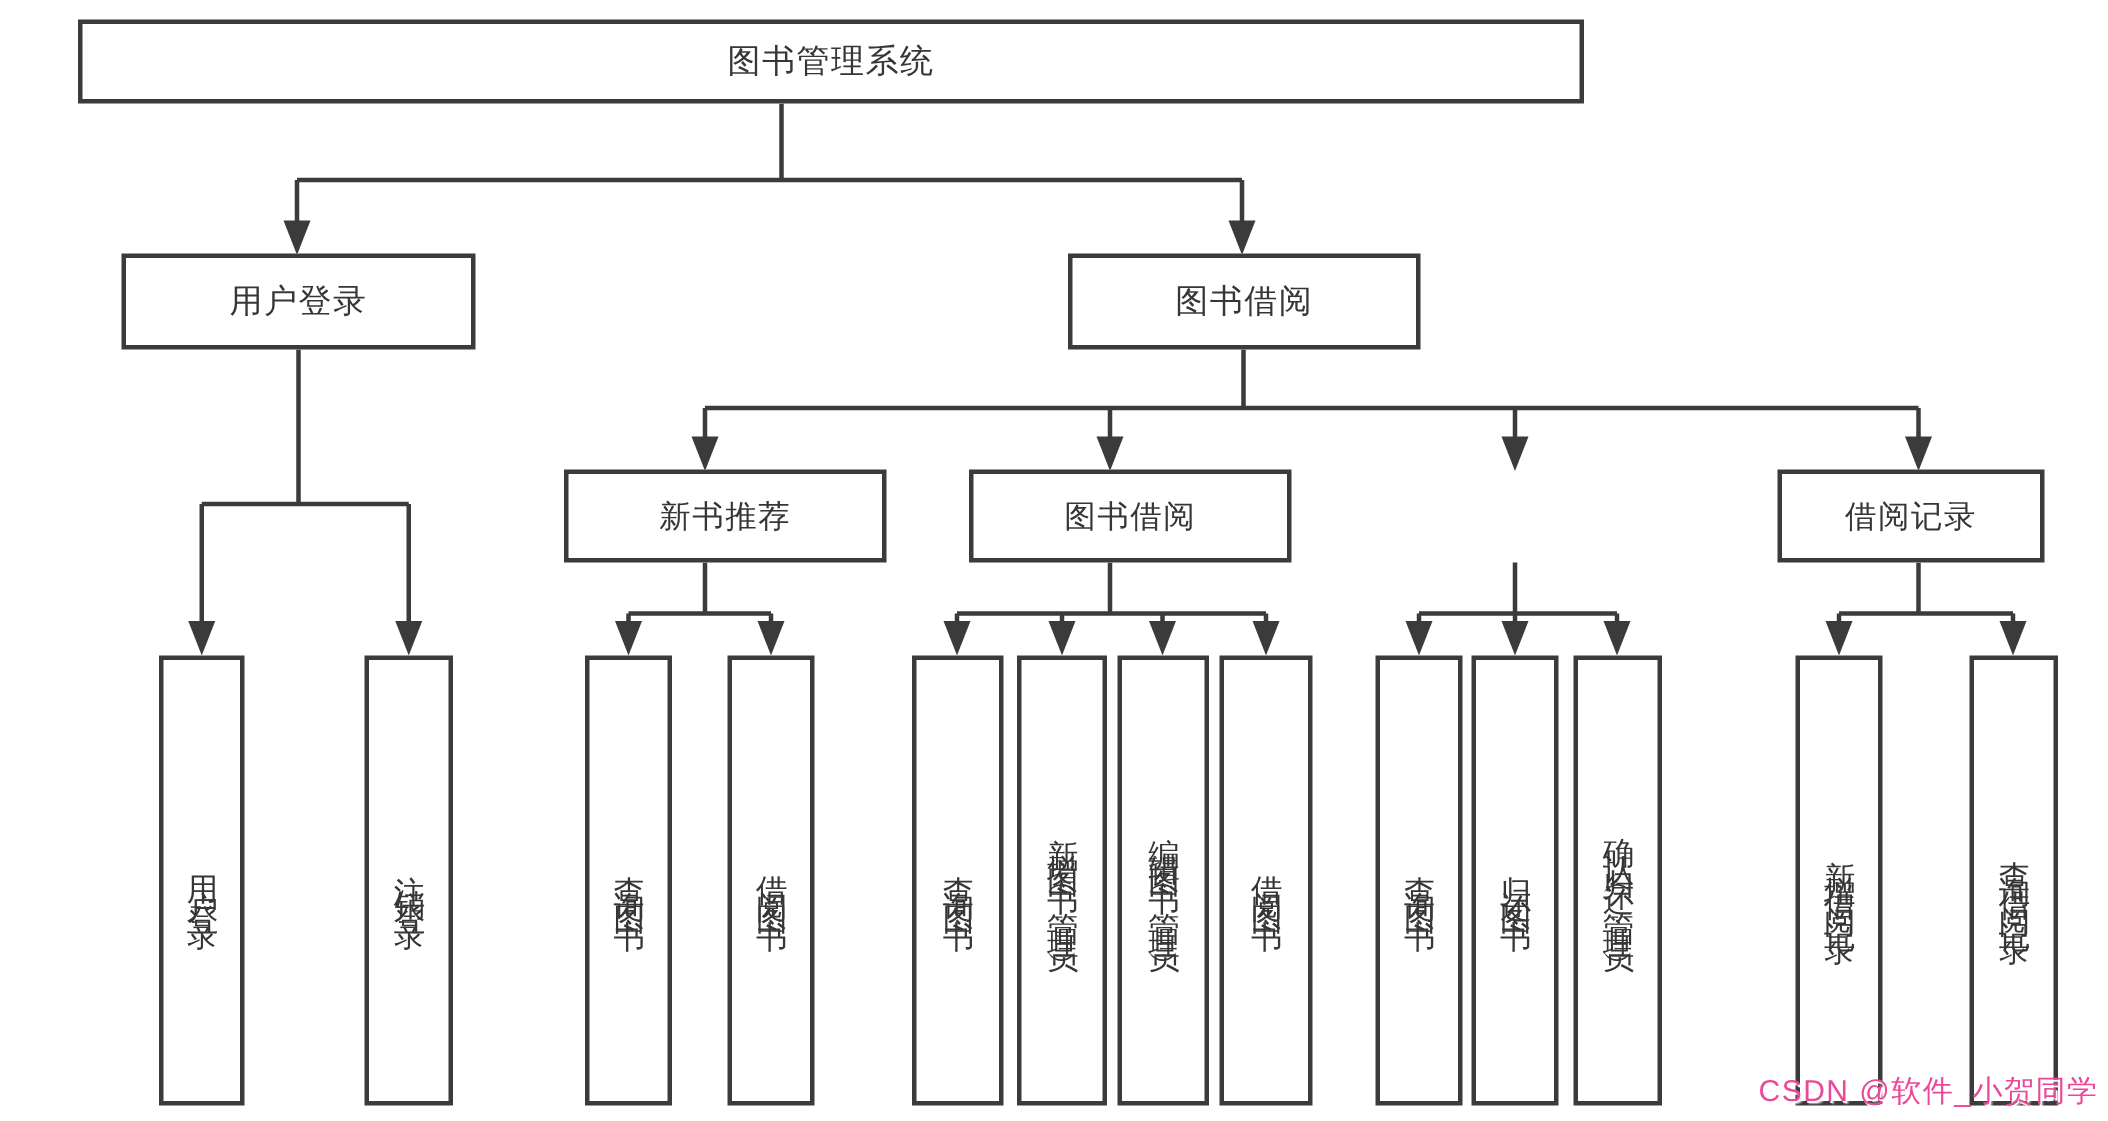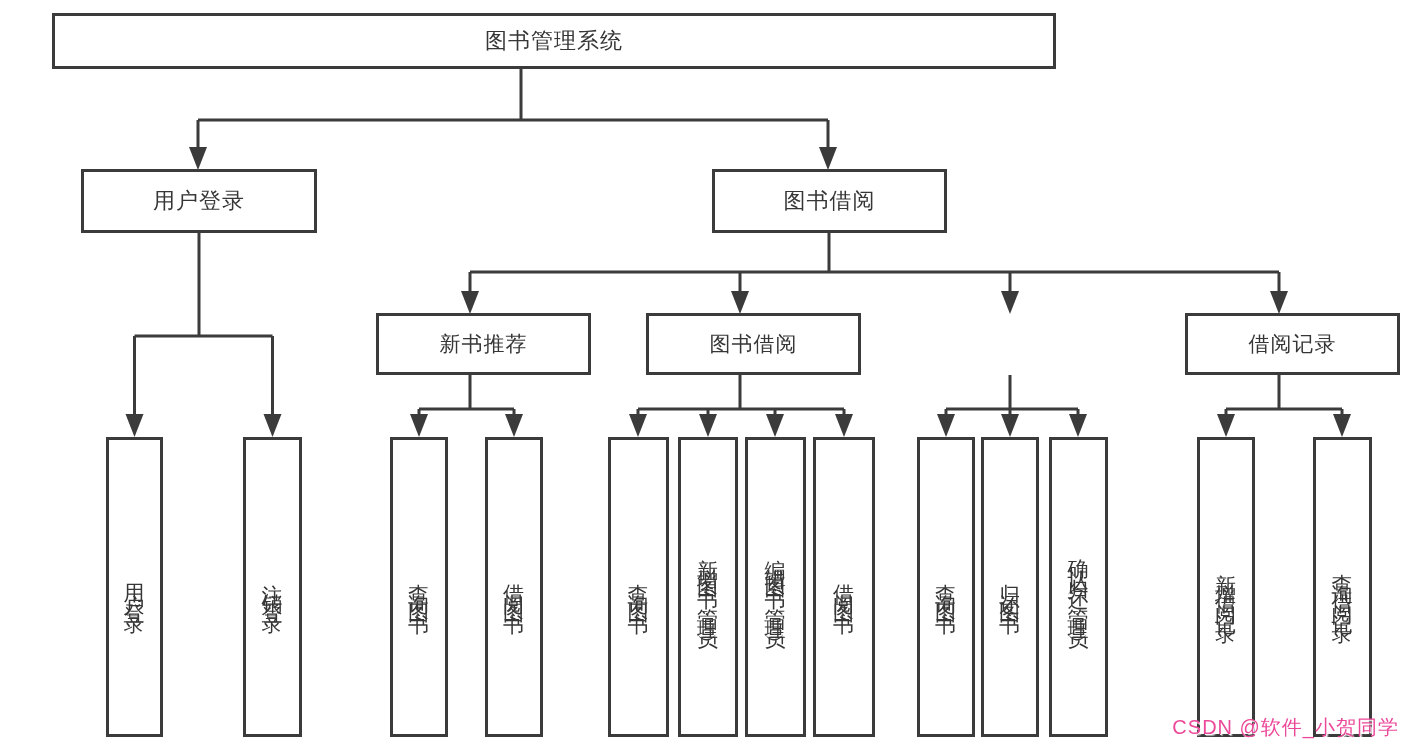--- a/index.html
+++ b/index.html
@@ -53,21 +53,21 @@
     top: 437px;
     height: 300px;
   }
   .root-box   { left: 20px;   top: 13px;  width: 1004px; height: 56px; margin-left: 32px; }
   .lvl2-a     { left: 81px;   top: 169px; width: 236px;  height: 64px; }
   .lvl2-b     { left: 712px;  top: 169px; width: 235px;  height: 64px; }
   .lvl3       { top: 313px; height: 62px; font-size: 21px; margin-left: 13px; }
   .lvl3-a     { left: 363px;  width: 215px; }
   .lvl3-b     { left: 633px;  width: 215px; }
   .lvl3-c     { left: 902px;  width: 216px; }
-  .lvl3-d     { left: 1172px; width: 215px; }
+  .lvl3-d     { left: 1172px; width: 178px; }
   .leaf-1  { left: 106px;  width: 57px; }
   .leaf-2  { left: 243px;  width: 59px; }
   .leaf-3  { left: 390px;  width: 58px; }
   .leaf-4  { left: 485px;  width: 58px; }
   .leaf-5  { left: 608px;  width: 61px; }
   .leaf-6  { left: 678px;  width: 60px; }
   .leaf-7  { left: 745px;  width: 61px; }
   .leaf-8  { left: 813px;  width: 62px; }
   .leaf-9  { left: 917px;  width: 58px; }
   .leaf-10 { left: 981px;  width: 58px; }

